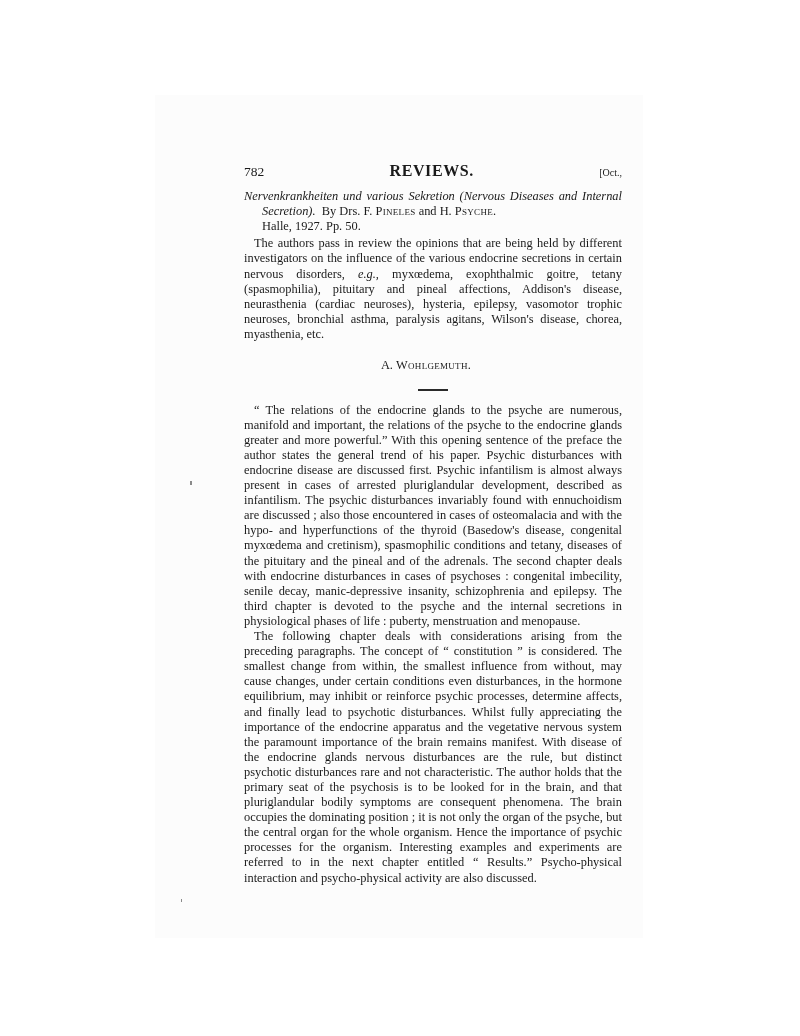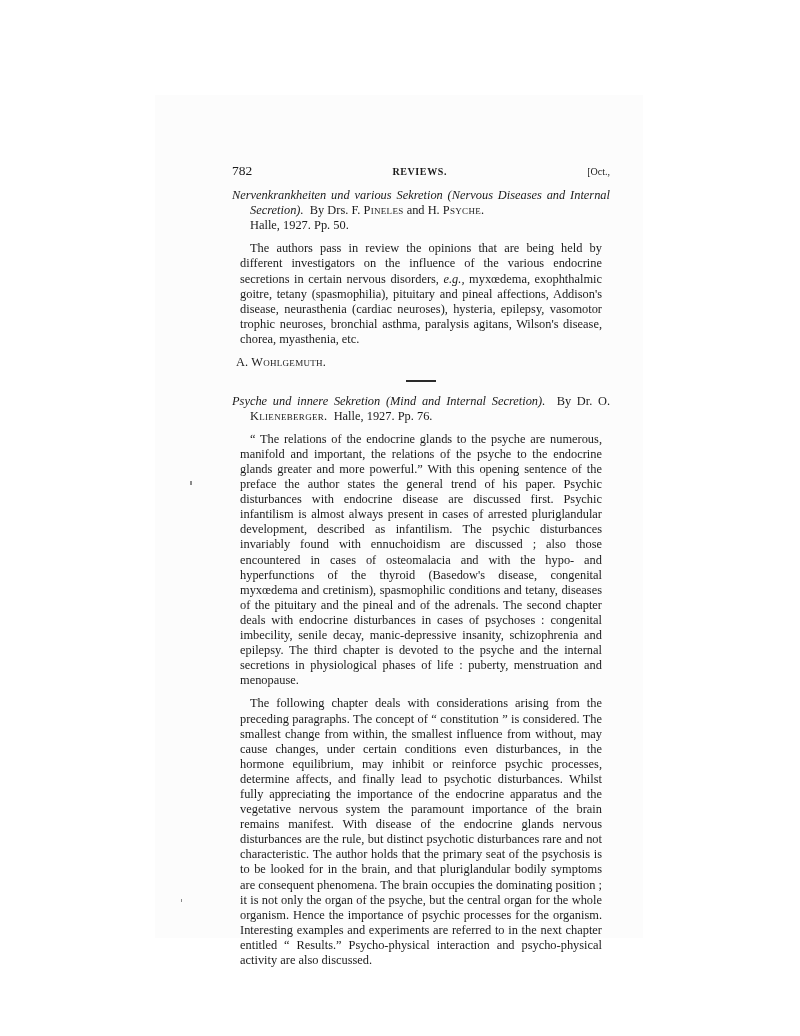--- a/index.html
+++ b/index.html
@@ -24,59 +24,59 @@
       background: #fcfcfc;
     }
     .scan-speck {
       position: absolute;
       width: 2px;
       height: 4px;
       background: #8a8a8a;
     }
     .content {
       position: absolute;
-      left: 232px;
+      left: 244px;
       top: 163px;
       width: 378px;
       font-size: 12.4px;
       line-height: 15.1px;
       font-family: Liberation Serif, serif;
     }
     .running-head {
       display: flex;
       justify-content: space-between;
       align-items: baseline;
       font-size: 13px;
       margin-bottom: 9px;
     }
     .running-head .page-num { font-size: 13.5px; }
-    .running-head .section { font-size: 10px; font-weight: bold; letter-spacing: 0.6px; }
+    .running-head .section { font-size: 16px; font-weight: bold; letter-spacing: 0.6px; }
     .running-head .date { font-size: 10px; }
 
     .review-heading {
       text-align: justify;
       padding-left: 18px;
       text-indent: -18px;
       margin: 0 0 2px 0;
     }
     .review-heading i { font-style: italic; }
     .sc {
       font-variant: small-caps;
       letter-spacing: 0.3px;
     }
     .para {
       text-align: justify;
       text-indent: 10px;
-      margin: 8px;
+      margin: 0;
       hyphens: manual;
     }
     .signature {
-      text-align: left;
+      text-align: center;
       padding-right: 14px;
-      margin: 4px;
+      margin: 16px;
     }
     .divider {
       width: 30px;
       height: 1.5px;
       background: #2a2a2a;
       margin: 10px auto 12px auto;
     }
   </style>
 </head>
 <body>
@@ -106,24 +106,17 @@
 
   <p class="para"><span>The authors pass in review the opinions that are being held by different investigators on the influence of the various endocrine secretions in certain nervous disorders, </span><i>e.g.,</i><span> myxœdema, exoph­thalmic goitre, tetany (spasmophilia), pituitary and pineal affections, Addison's disease, neurasthenia (cardiac neuroses), hysteria, epilepsy, vasomotor trophic neuroses, bronchial asthma, paralysis agitans, Wilson's disease, chorea, myasthenia, etc.</span></p>
 
   <p class="signature">
     <span>A.</span>
     <span class="sc">Wohlgemuth.</span>
   </p>
 
   <div class="divider"></div>
 
-  <p class="review-heading">
-    <i>Psyche und innere Sekretion</i>
-    <i>(Mind and Internal Secretion).</i>&nbsp;
-    <span>By Dr. O.</span>
-    <span class="sc">Klieneberger.</span>&nbsp;
-    <span>Halle, 1927. Pp. 76.</span>
-  </p>
 
   <p class="para">“ The relations of the endocrine glands to the psyche are numerous, manifold and important, the relations of the psyche to the endo­crine glands greater and more powerful.”  With this opening sentence of the preface the author states the general trend of his paper.  Psychic disturbances with endocrine disease are discussed first.  Psychic infantilism is almost always present in cases of arrested pluriglandular development, described as infantilism. The psychic disturbances invariably found with ennuchoidism are discussed ;  also those encountered in cases of osteomalacia and with the hypo- and hyperfunctions of the thyroid (Basedow's disease, congenital myxœdema and cretinism), spasmophilic conditions and tetany, diseases of the pituitary and the pineal and of the adrenals.  The second chapter deals with endocrine disturbances in cases of psychoses :  congenital imbecility, senile decay, manic-depressive insanity, schizophrenia and epilepsy.  The third chapter is devoted to the psyche and the internal secretions in physiological phases of life :  puberty, menstruation and menopause.</p>
   <p class="para">The following chapter deals with considerations arising from the preceding paragraphs.  The concept of “ constitution ” is con­sidered.  The smallest change from within, the smallest influence from without, may cause changes, under certain conditions even disturbances, in the hormone equilibrium, may inhibit or reinforce psychic processes, determine affects, and finally lead to psychotic disturbances.  Whilst fully appreciating the importance of the endocrine apparatus and the vegetative nervous system the para­mount importance of the brain remains manifest.  With disease of the endocrine glands nervous disturbances are the rule, but distinct psychotic disturbances rare and not characteristic.  The author holds that the primary seat of the psychosis is to be looked for in the brain, and that pluriglandular bodily symptoms are consequent phenomena.  The brain occupies the dominating position ;  it is not only the organ of the psyche, but the central organ for the whole organism.  Hence the importance of psychic processes for the organism.  Interesting examples and experiments are referred to in the next chapter entitled “ Results.”  Psycho-physical interaction and psycho-physical activity are also discussed.</p>
 
 </div>
 
 </body></html>

